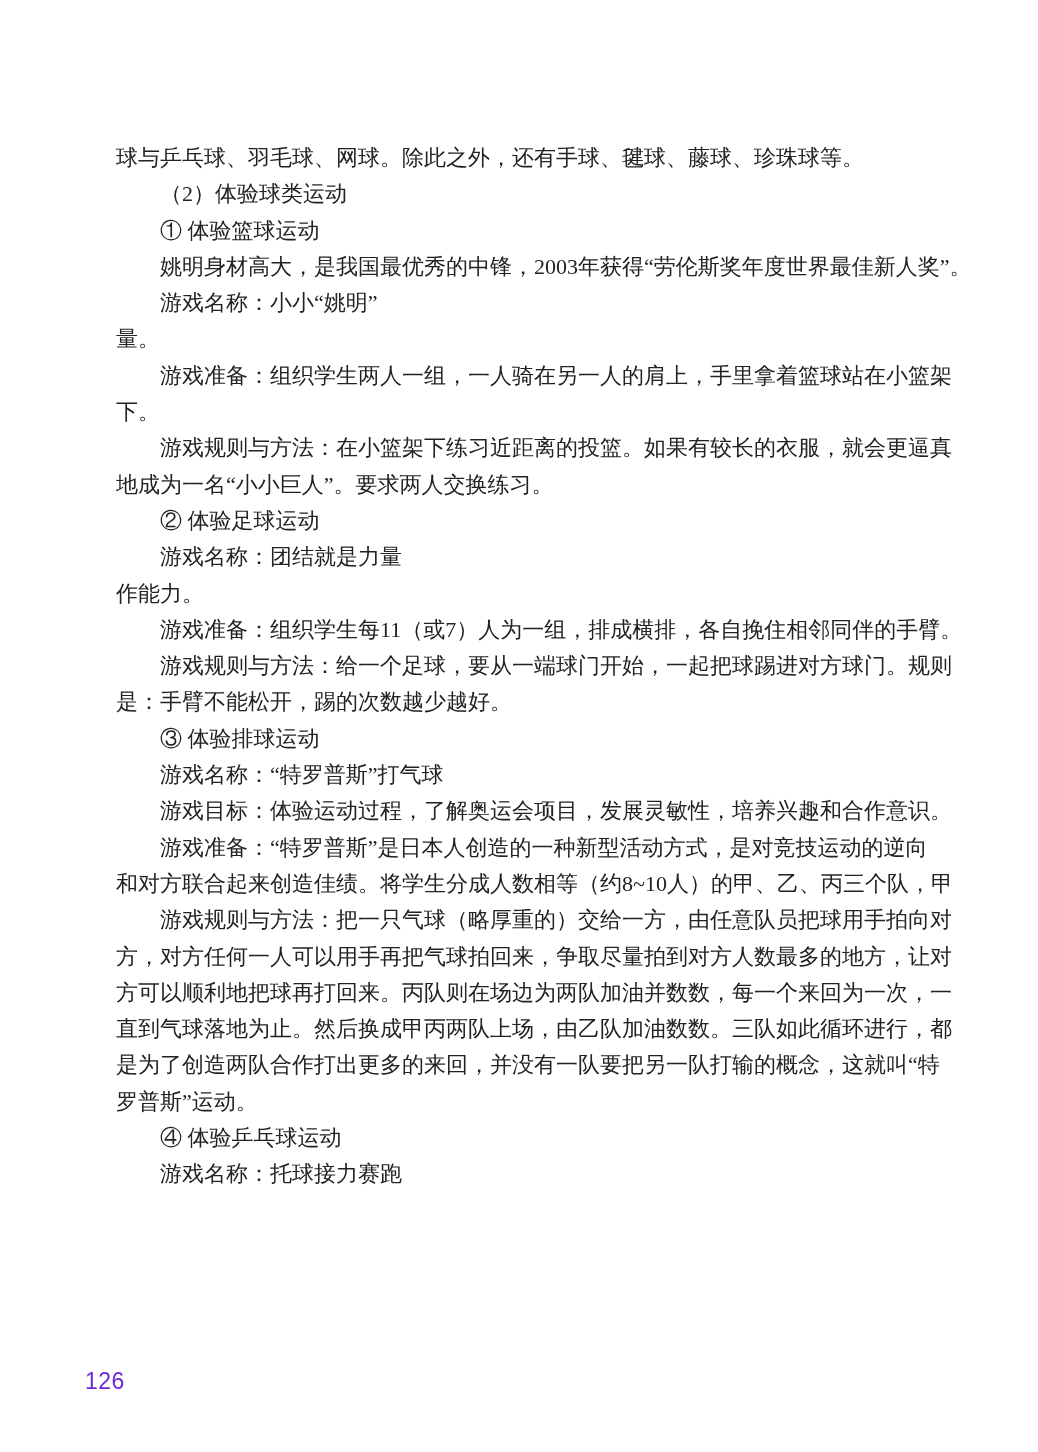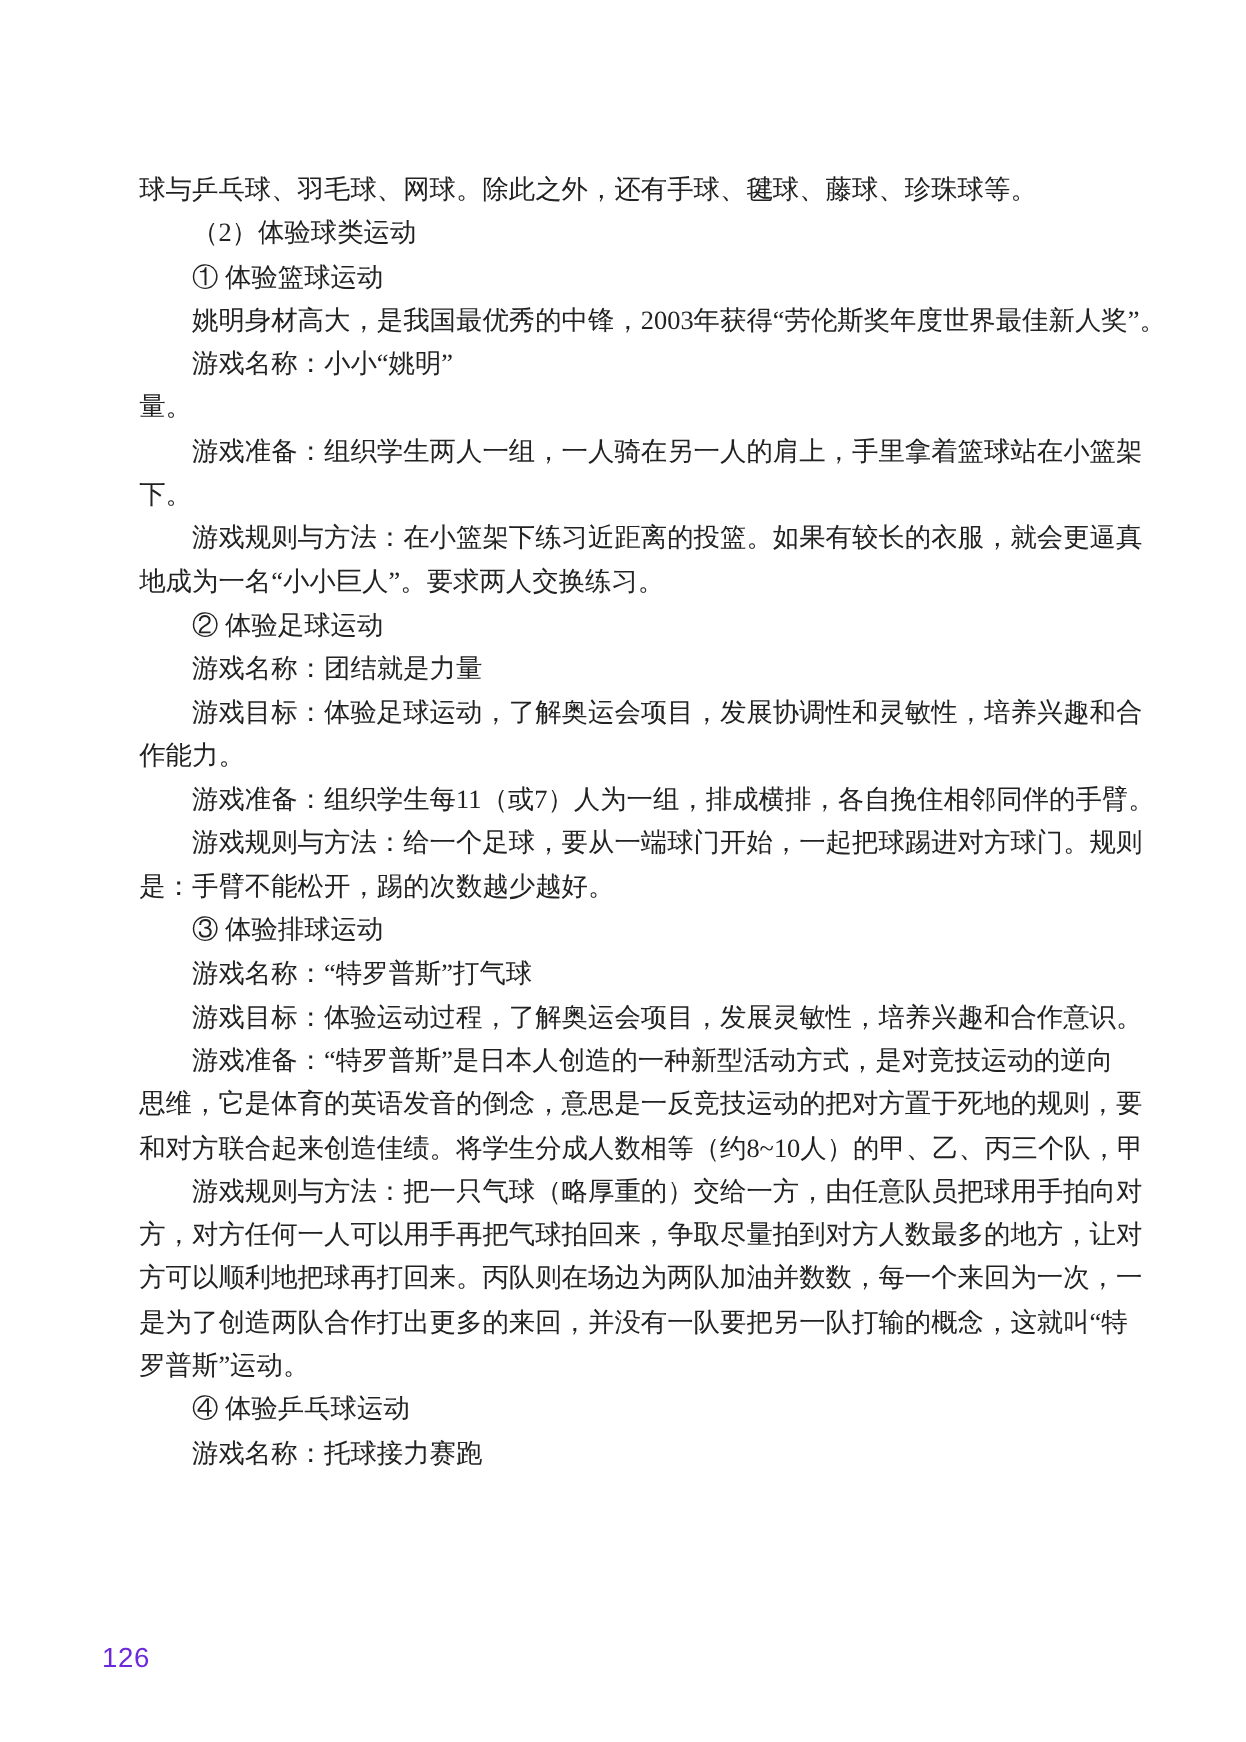--- a/index.html
+++ b/index.html
@@ -55,33 +55,32 @@
       <div class="line indent">① 体验篮球运动</div>
       <div class="line indent">姚明身材高大，是我国最优秀的中锋，2003年获得“劳伦斯奖年度世界最佳新人奖”。</div>
       <div class="line indent">游戏名称：小小“姚明”</div>
       <div class="line">量。</div>
       <div class="line indent">游戏准备：组织学生两人一组，一人骑在另一人的肩上，手里拿着篮球站在小篮架</div>
       <div class="line">下。</div>
       <div class="line indent">游戏规则与方法：在小篮架下练习近距离的投篮。如果有较长的衣服，就会更逼真</div>
       <div class="line">地成为一名“小小巨人”。要求两人交换练习。</div>
       <div class="line indent">② 体验足球运动</div>
       <div class="line indent">游戏名称：团结就是力量</div>
-      <div class="line indent">游戏目标：体验足球运动，了解奥运会项目，发展协调性和灵敏性，培养兴趣和合</div>
       <div class="line">作能力。</div>
       <div class="line indent">游戏准备：组织学生每11（或7）人为一组，排成横排，各自挽住相邻同伴的手臂。</div>
       <div class="line indent">游戏规则与方法：给一个足球，要从一端球门开始，一起把球踢进对方球门。规则</div>
       <div class="line">是：手臂不能松开，踢的次数越少越好。</div>
       <div class="line indent">③ 体验排球运动</div>
       <div class="line indent">游戏名称：“特罗普斯”打气球</div>
       <div class="line indent">游戏目标：体验运动过程，了解奥运会项目，发展灵敏性，培养兴趣和合作意识。</div>
       <div class="line indent">游戏准备：“特罗普斯”是日本人创造的一种新型活动方式，是对竞技运动的逆向</div>
-      <div class="line">思维，它是体育的英语发音的倒念，意思是一反竞技运动的把对方置于死地的规则，要</div>
       <div class="line">和对方联合起来创造佳绩。将学生分成人数相等（约8~10人）的甲、乙、丙三个队，甲</div>
       <div class="line indent">游戏规则与方法：把一只气球（略厚重的）交给一方，由任意队员把球用手拍向对</div>
       <div class="line">方，对方任何一人可以用手再把气球拍回来，争取尽量拍到对方人数最多的地方，让对</div>
       <div class="line">方可以顺利地把球再打回来。丙队则在场边为两队加油并数数，每一个来回为一次，一</div>
+      <div class="line">直到气球落地为止。然后换成甲丙两队上场，由乙队加油数数。三队如此循环进行，都</div>
       <div class="line">是为了创造两队合作打出更多的来回，并没有一队要把另一队打输的概念，这就叫“特</div>
       <div class="line">罗普斯”运动。</div>
       <div class="line indent">④ 体验乒乓球运动</div>
       <div class="line indent">游戏名称：托球接力赛跑</div>
     </div>
   <div class="page-number">126</div>
 </div>
 
 </body></html>

